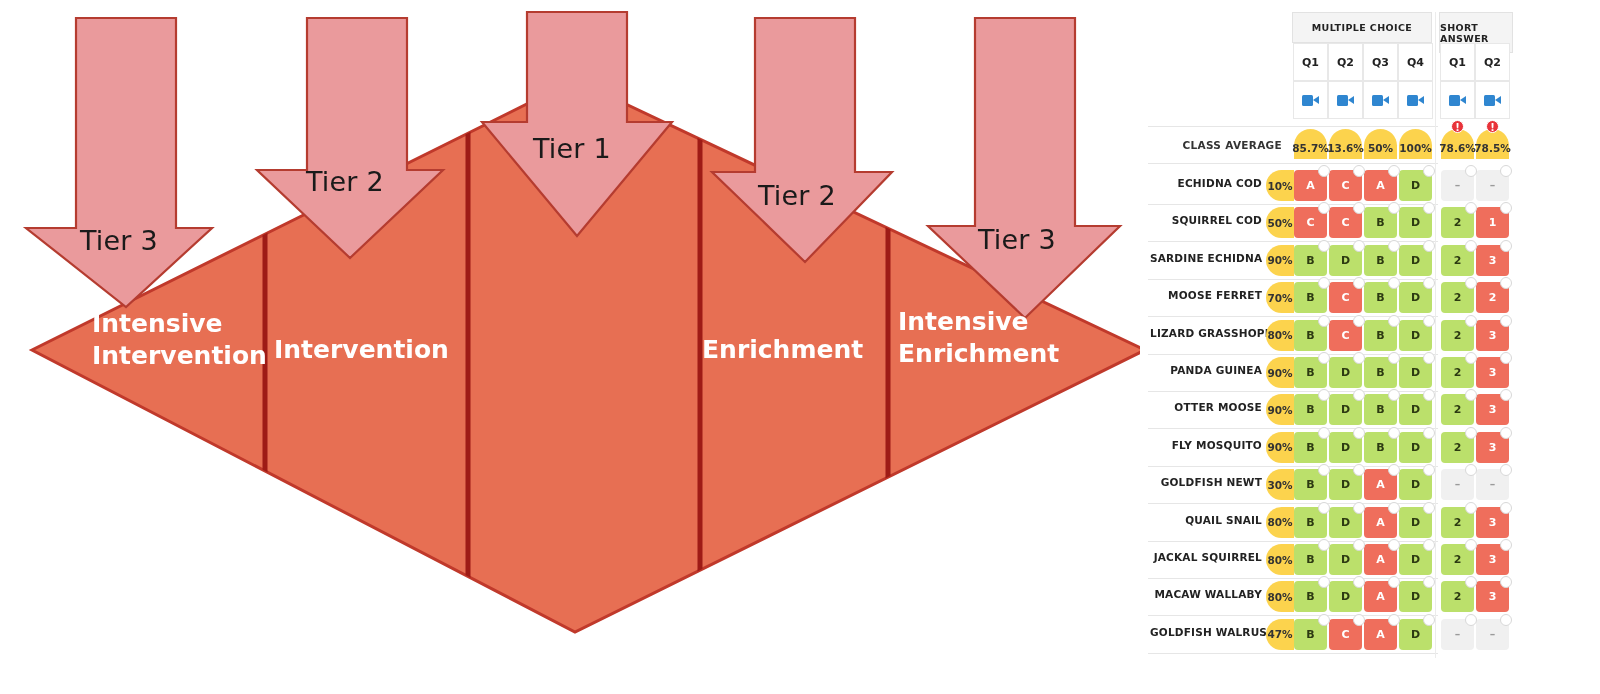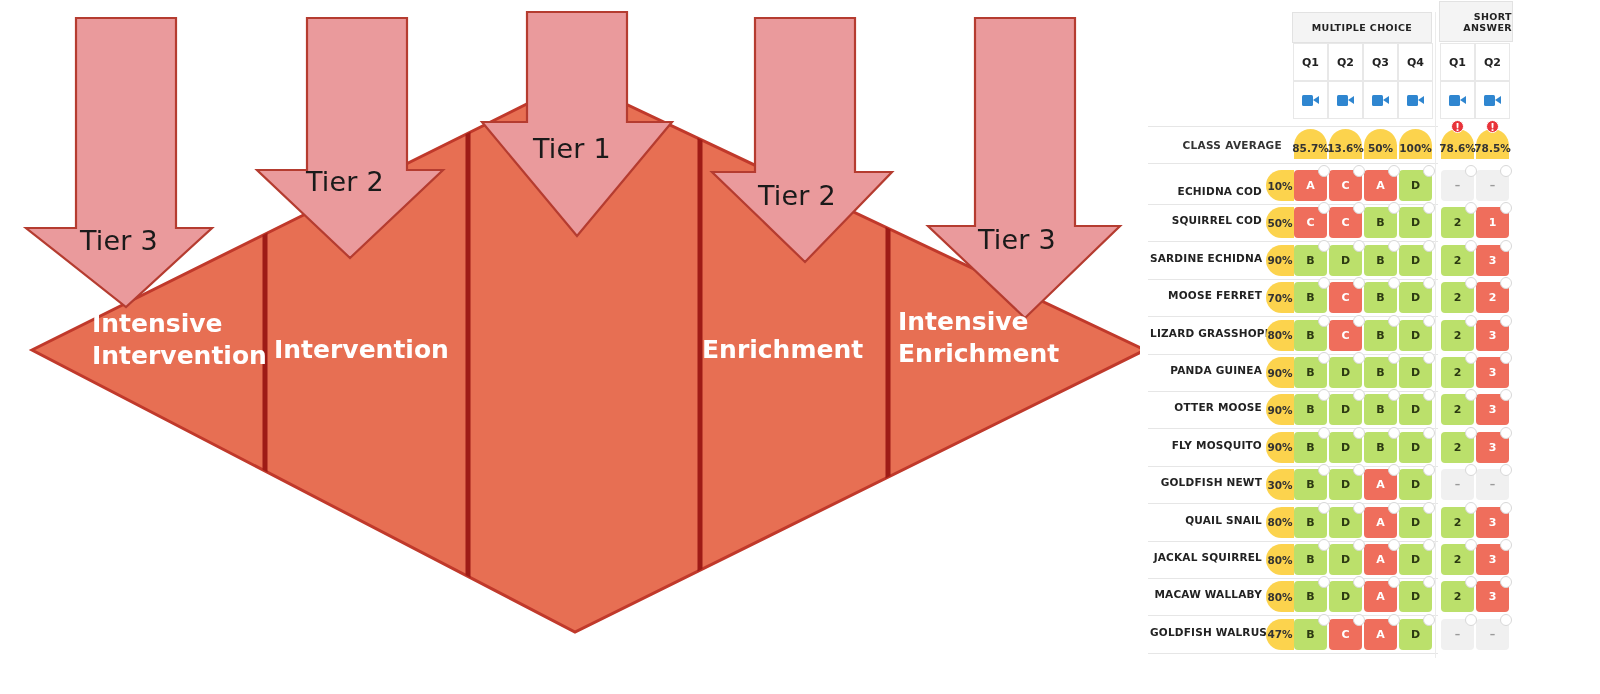--- a/index.html
+++ b/index.html
@@ -189,21 +189,21 @@
 Intervention</div>
     <div class="band-label" style="left:274px; top:334px;">Intervention</div>
     <div class="band-label" style="left:702px; top:334px;">Enrichment</div>
     <div class="band-label" style="left:898px; top:306px;">Intensive
 Enrichment</div>
   </div>
 
   <div id="gradebook">
     <div class="gb-grid" id="gb-grid">
         <div class="grp-head" style="left: 152px; top: 12px; width: 140px; height: 31px;">MULTIPLE CHOICE</div>
-        <div class="grp-head" style="left: 299px; top: 1px; width: 74px; height: 41px; text-align: right;">SHORT ANSWER</div>
+        <div class="grp-head" style="left: 299px; top: 12px; width: 74px; height: 41px;">SHORT ANSWER</div>
         <div class="q-head" style="left: 153px; top: 43px; width: 35px; height: 38px;">Q1</div>
         <div class="vid-head" style="left: 153px; top: 81px; width: 35px; height: 38px;">
           <span class="vid-icon">
             <span class="body"></span>
             <span class="lens"></span>
           </span>
         </div>
         <div class="q-head" style="left: 188px; top: 43px; width: 35px; height: 38px;">Q2</div>
         <div class="vid-head" style="left: 188px; top: 81px; width: 35px; height: 38px;">
           <span class="vid-icon">
@@ -243,21 +243,21 @@
         <div class="row-sep" style="top: 126px;"></div>
         <div class="row-sep" style="top: 163px;"></div>
         <div class="avg-pill" style="left: 154px; top: 129px; width: 33px; height: 30px;">85.7%</div>
         <div class="avg-pill" style="left: 189px; top: 129px; width: 33px; height: 30px;">13.6%</div>
         <div class="avg-pill" style="left: 224px; top: 129px; width: 33px; height: 30px;">50%</div>
         <div class="avg-pill" style="left: 259px; top: 129px; width: 33px; height: 30px;">100%</div>
         <div class="avg-pill" style="left: 301px; top: 129px; width: 33px; height: 30px;">78.6%</div>
         <div class="avg-pill" style="left: 336px; top: 129px; width: 33px; height: 30px;">78.5%</div>
         <div class="warn-badge" style="left: 311px; top: 120px;">!</div>
         <div class="warn-badge" style="left: 346px; top: 120px;">!</div>
-        <div class="stu-name" style="left: 10px; top: 177px; width: 112px; margin-top: 8px;">ECHIDNA COD</div>
+        <div class="stu-name" style="left: 10px; top: 177px; width: 112px;">ECHIDNA COD</div>
         <div class="pct-pill" style="left: 126px; top: 170px; width: 28px; height: 31px;">10%</div>
         <div class="cell wrong" style="left: 154px; top: 170px; width: 33px; height: 31px;">A</div>
         <div class="cell-dot" style="left: 178px; top: 165px;"></div>
         <div class="cell wrong" style="left: 189px; top: 170px; width: 33px; height: 31px;">C</div>
         <div class="cell-dot" style="left: 213px; top: 165px;"></div>
         <div class="cell wrong" style="left: 224px; top: 170px; width: 33px; height: 31px;">A</div>
         <div class="cell-dot" style="left: 248px; top: 165px;"></div>
         <div class="cell correct" style="left: 259px; top: 170px; width: 33px; height: 31px;">D</div>
         <div class="cell-dot" style="left: 283px; top: 165px;"></div>
         <div class="cell blank" style="left: 301px; top: 170px; width: 33px; height: 31px;">–</div>

